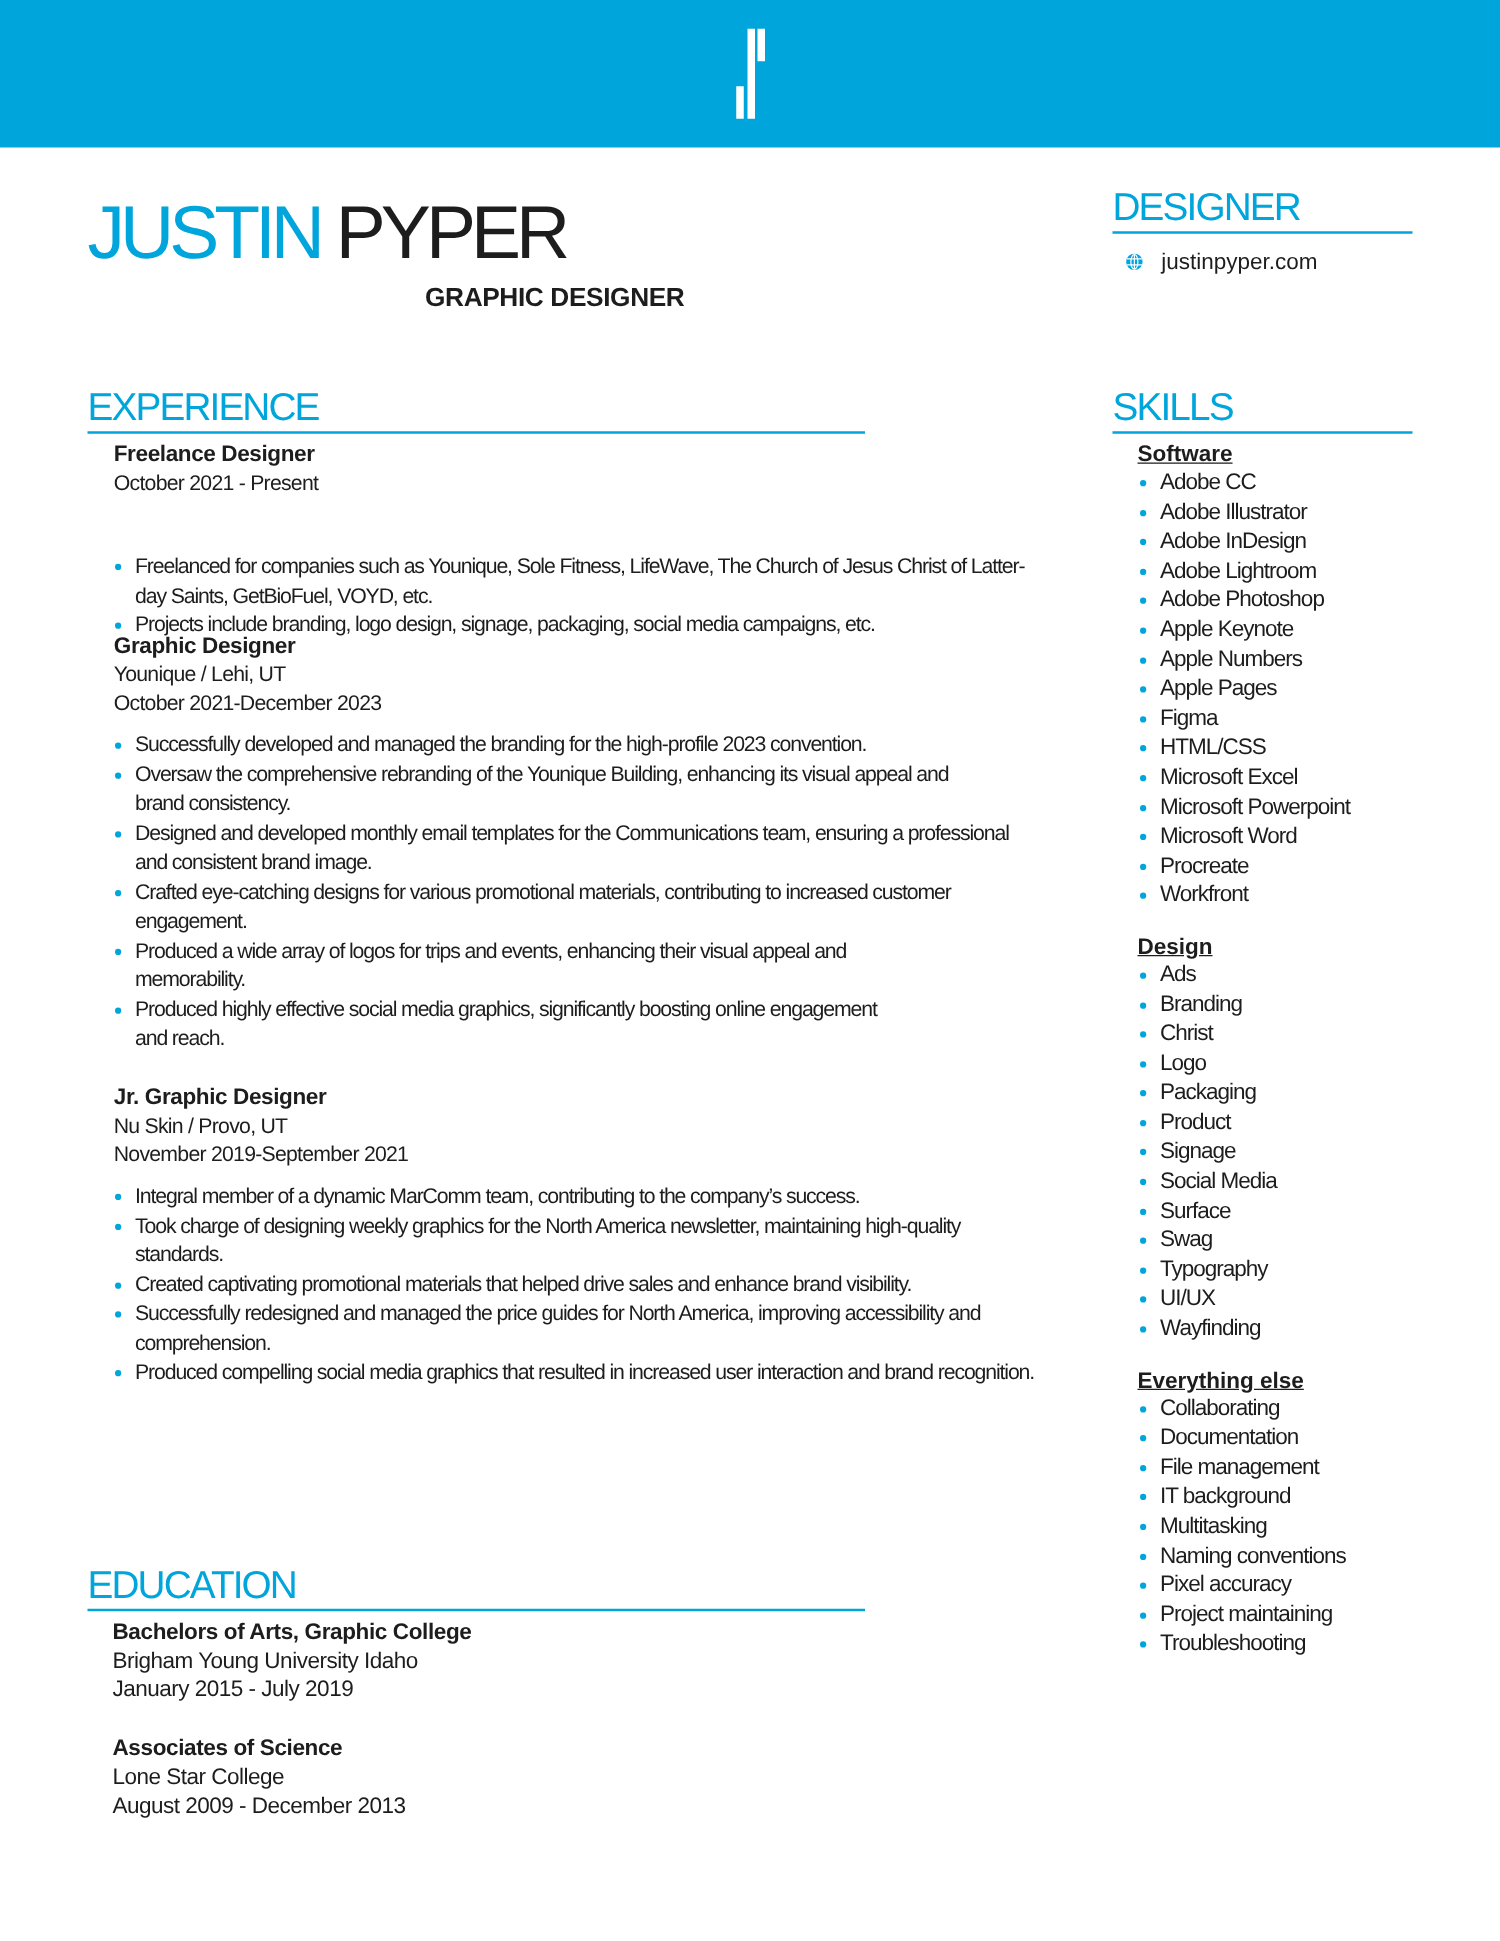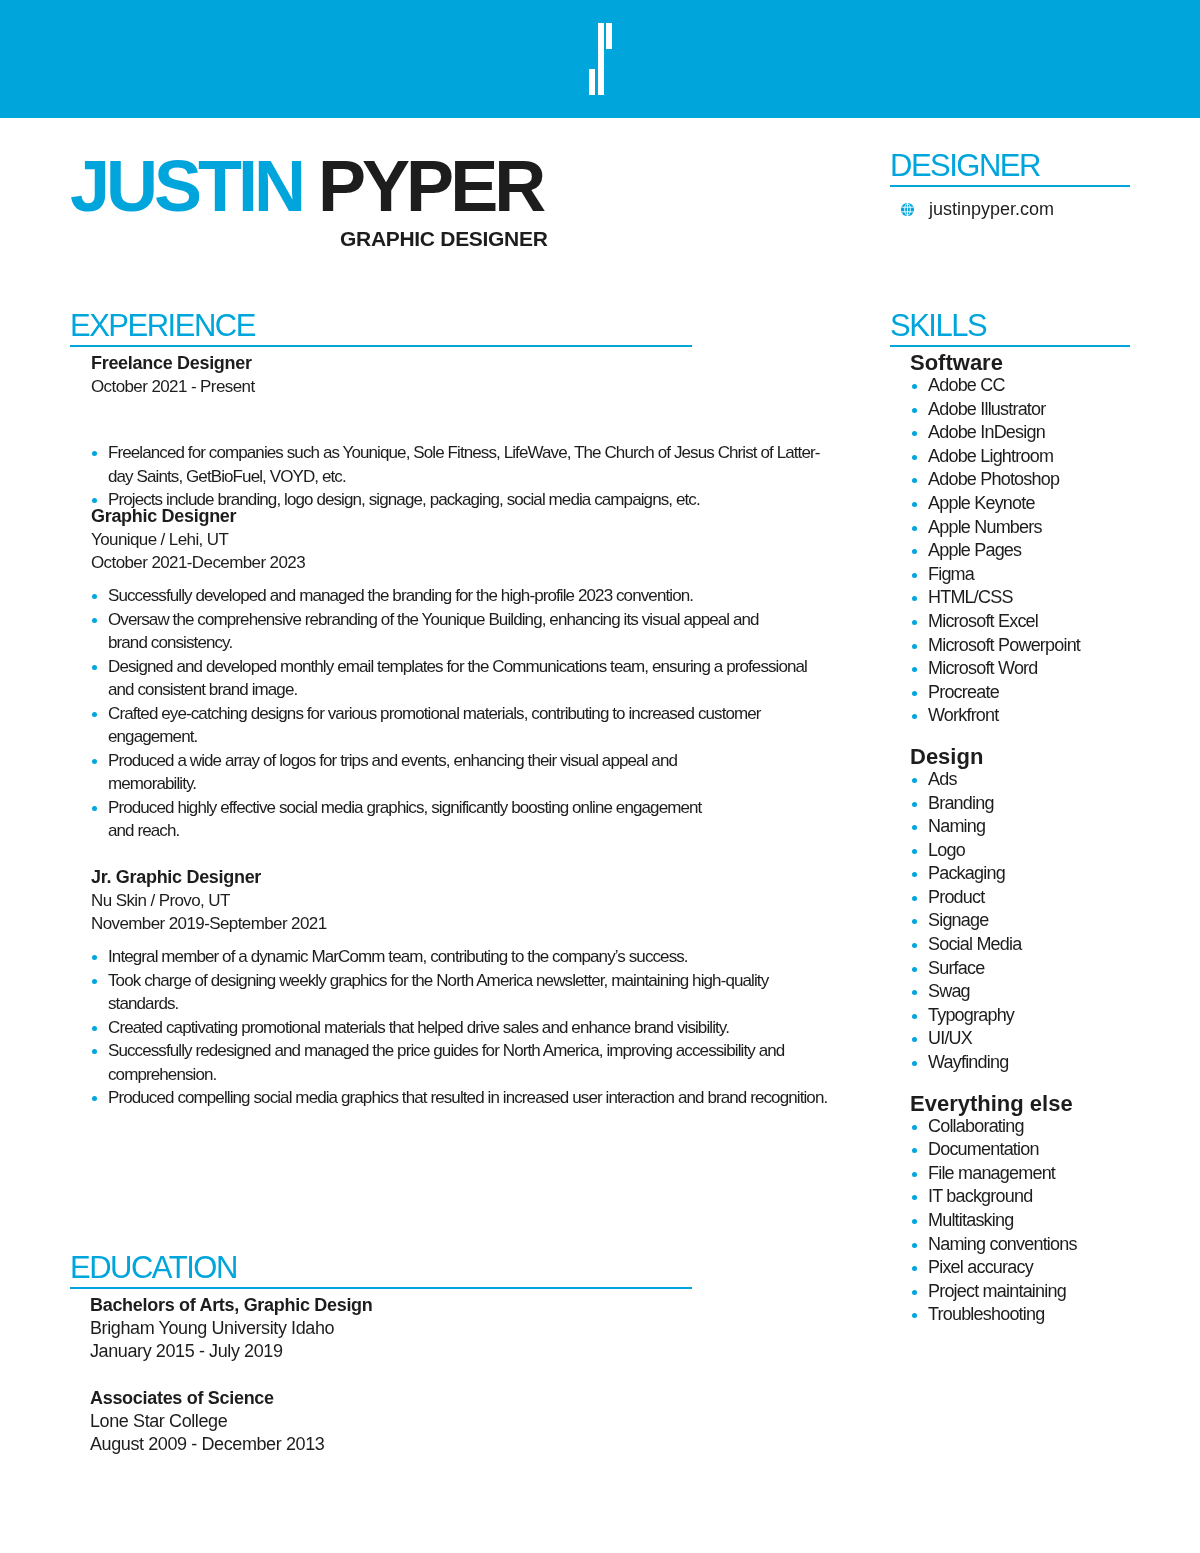--- a/index.html
+++ b/index.html
@@ -6,21 +6,21 @@
   html, body { width: 1200px; height: 1553px; background: #ffffff; }
   body { position: relative; font-family: "Liberation Sans", sans-serif; color: #1d1d1d; overflow: hidden; }
 
   .header-bar { position: absolute; left: 0; top: 0; width: 1200px; height: 118px; background: #00a5dc; }
   .logo { position: absolute; left: 587px; top: 23px; width: 26px; height: 72px; }
   .logo span { position: absolute; background: #ffffff; display: block; }
   .logo .b1 { left: 2px; top: 46px; width: 6px; height: 26px; }
   .logo .b2 { left: 11px; top: 0; width: 6px; height: 72px; }
   .logo .b3 { left: 19px; top: 0; width: 6px; height: 26px; }
 
-  .name { position: absolute; left: 70px; top: 148px; font-size: 72px; font-weight: bold; letter-spacing: -4px; line-height: 76px; white-space: nowrap; }
+  .name { position: absolute; left: 70px; top: 148px; font-size: 60px; font-weight: normal; letter-spacing: -4px; line-height: 76px; white-space: nowrap; }
   .name .first { color: #00a5dc; }
   .name .last { color: #1d1d1d; }
   .role { position: absolute; left: 340px; top: 227px; font-size: 21px; font-weight: bold; color: #1d1d1d; letter-spacing: -0.3px; }
 
   .section-title { position: absolute; font-size: 31px; color: #00a5dc; letter-spacing: -1.5px; line-height: 36px; }
   .rule { position: absolute; height: 2px; background: #00a5dc; }
 
   .contact-row { position: absolute; left: 900px; top: 199px; display: flex; align-items: center; }
   .globe { width: 15px; height: 15px; margin-right: 14px; }
   .contact-text { font-size: 18px; color: #1d1d1d; }
@@ -30,21 +30,21 @@
   .job-line { font-size: 17px; line-height: 23px; letter-spacing: -0.6px; }
   ul.bullets { list-style: none; margin-top: 10px; }
   ul.bullets li { position: relative; padding-left: 17px; font-size: 17px; line-height: 23.5px; letter-spacing: -0.9px; color: #1d1d1d; }
   ul.bullets li::before { content: ""; position: absolute; left: 1px; top: 10px; width: 5px; height: 5px; border-radius: 50%; background: #00a5dc; }
 
   .edu { position: absolute; left: 90px; }
   .edu-title { font-size: 18px; font-weight: bold; line-height: 23px; letter-spacing: -0.3px; }
   .edu-line { font-size: 18px; line-height: 23px; letter-spacing: -0.4px; }
 
   .skills { position: absolute; left: 910px; top: 352px; width: 230px; }
-  .skill-group-title { font-size: 22px; font-weight: bold; line-height: 22px; letter-spacing: 0; }
+  .skill-group-title { font-size: 18px; font-weight: bold; line-height: 22px; letter-spacing: 0; text-decoration: underline; }
   ul.skill-list { list-style: none; }
   ul.skill-list li { position: relative; padding-left: 18px; font-size: 18px; line-height: 23.6px; letter-spacing: -0.8px; }
   ul.skill-list li::before { content: ""; position: absolute; left: 2px; top: 10px; width: 5px; height: 5px; border-radius: 50%; background: #00a5dc; }
   .skill-group { margin-bottom: 18px; }
 </style>
 </head>
 <body>
 
 <div class="header-bar">
   <div class="logo">
@@ -109,21 +109,21 @@
     <li style="width:640px;">Created captivating promotional materials that helped drive sales and enhance brand visibility.</li>
     <li style="width:700px;">Successfully redesigned and managed the price guides for North America, improving accessibility and comprehension.</li>
     <li style="width:740px;">Produced compelling social media graphics that resulted in increased user interaction and brand recognition.</li>
   </ul>
 </div>
 
 <div class="section-title" style="left:70px; top:1250px;">EDUCATION</div>
 <div class="rule" style="left:70px; top:1287px; width:622px;"></div>
 
 <div class="edu" style="top:1294px;">
-  <div class="edu-title">Bachelors of Arts, Graphic Design</div>
+  <div class="edu-title">Bachelors of Arts, Graphic College</div>
   <div class="edu-line">Brigham Young University Idaho</div>
   <div class="edu-line">January 2015 - July 2019</div>
 </div>
 <div class="edu" style="top:1387px;">
   <div class="edu-title">Associates of Science</div>
   <div class="edu-line">Lone Star College</div>
   <div class="edu-line">August 2009 - December 2013</div>
 </div>
 
 <div class="section-title" style="left:890px; top:308px;">SKILLS</div>
@@ -148,21 +148,21 @@
       <li>Microsoft Word</li>
       <li>Procreate</li>
       <li>Workfront</li>
     </ul>
   </div>
   <div class="skill-group">
     <div class="skill-group-title">Design</div>
     <ul class="skill-list">
       <li>Ads</li>
       <li>Branding</li>
-      <li>Naming</li>
+      <li>Christ</li>
       <li>Logo</li>
       <li>Packaging</li>
       <li>Product</li>
       <li>Signage</li>
       <li>Social Media</li>
       <li>Surface</li>
       <li>Swag</li>
       <li>Typography</li>
       <li>UI/UX</li>
       <li>Wayfinding</li>

